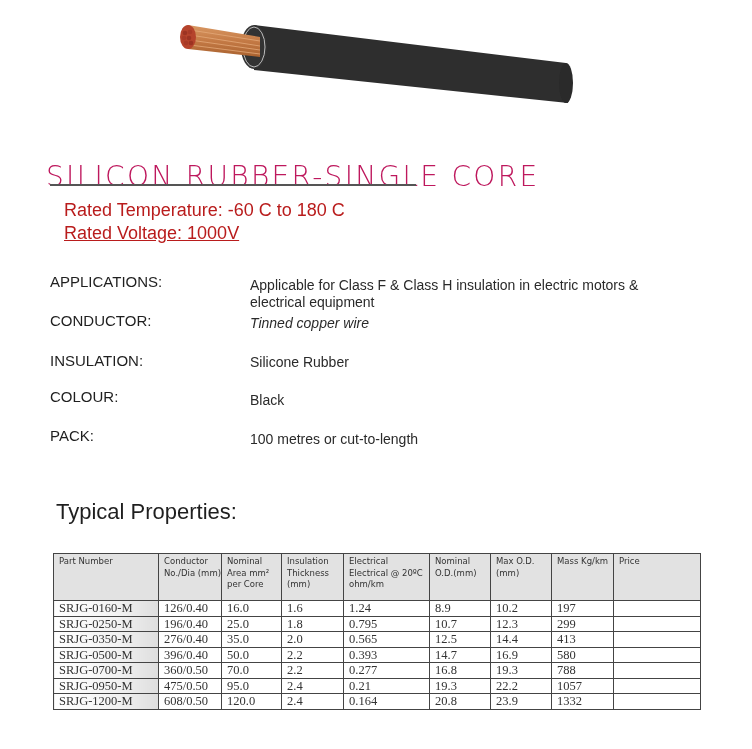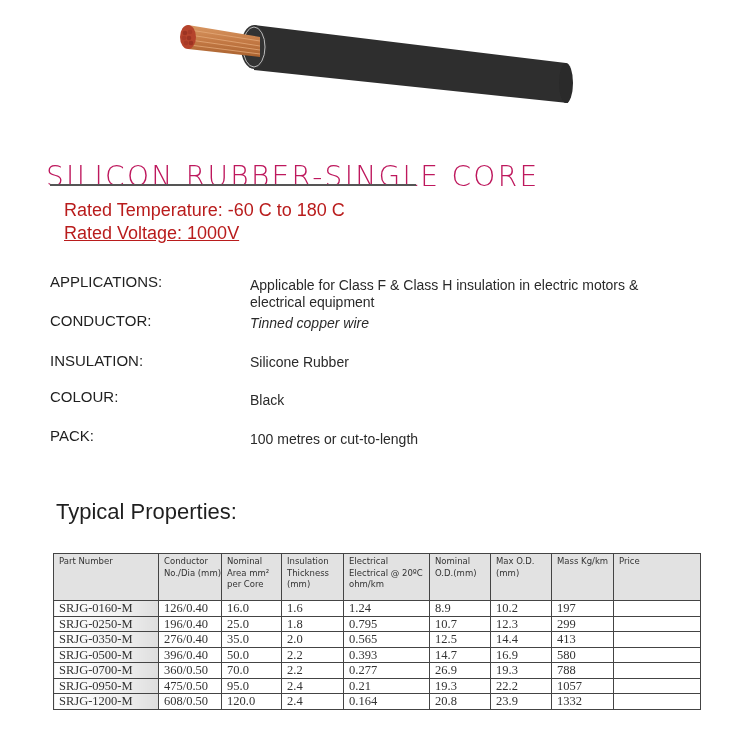--- a/index.html
+++ b/index.html
@@ -140,21 +140,21 @@
         <td>16.9</td>
         <td>580</td>
         <td></td>
       </tr>
       <tr>
         <td class="pn">SRJG-0700-M</td>
         <td>360/0.50</td>
         <td>70.0</td>
         <td>2.2</td>
         <td>0.277</td>
-        <td>26.9</td>
+        <td>16.8</td>
         <td>19.3</td>
         <td>788</td>
         <td></td>
       </tr>
       <tr>
         <td class="pn">SRJG-0950-M</td>
         <td>475/0.50</td>
         <td>95.0</td>
         <td>2.4</td>
         <td>0.21</td>

